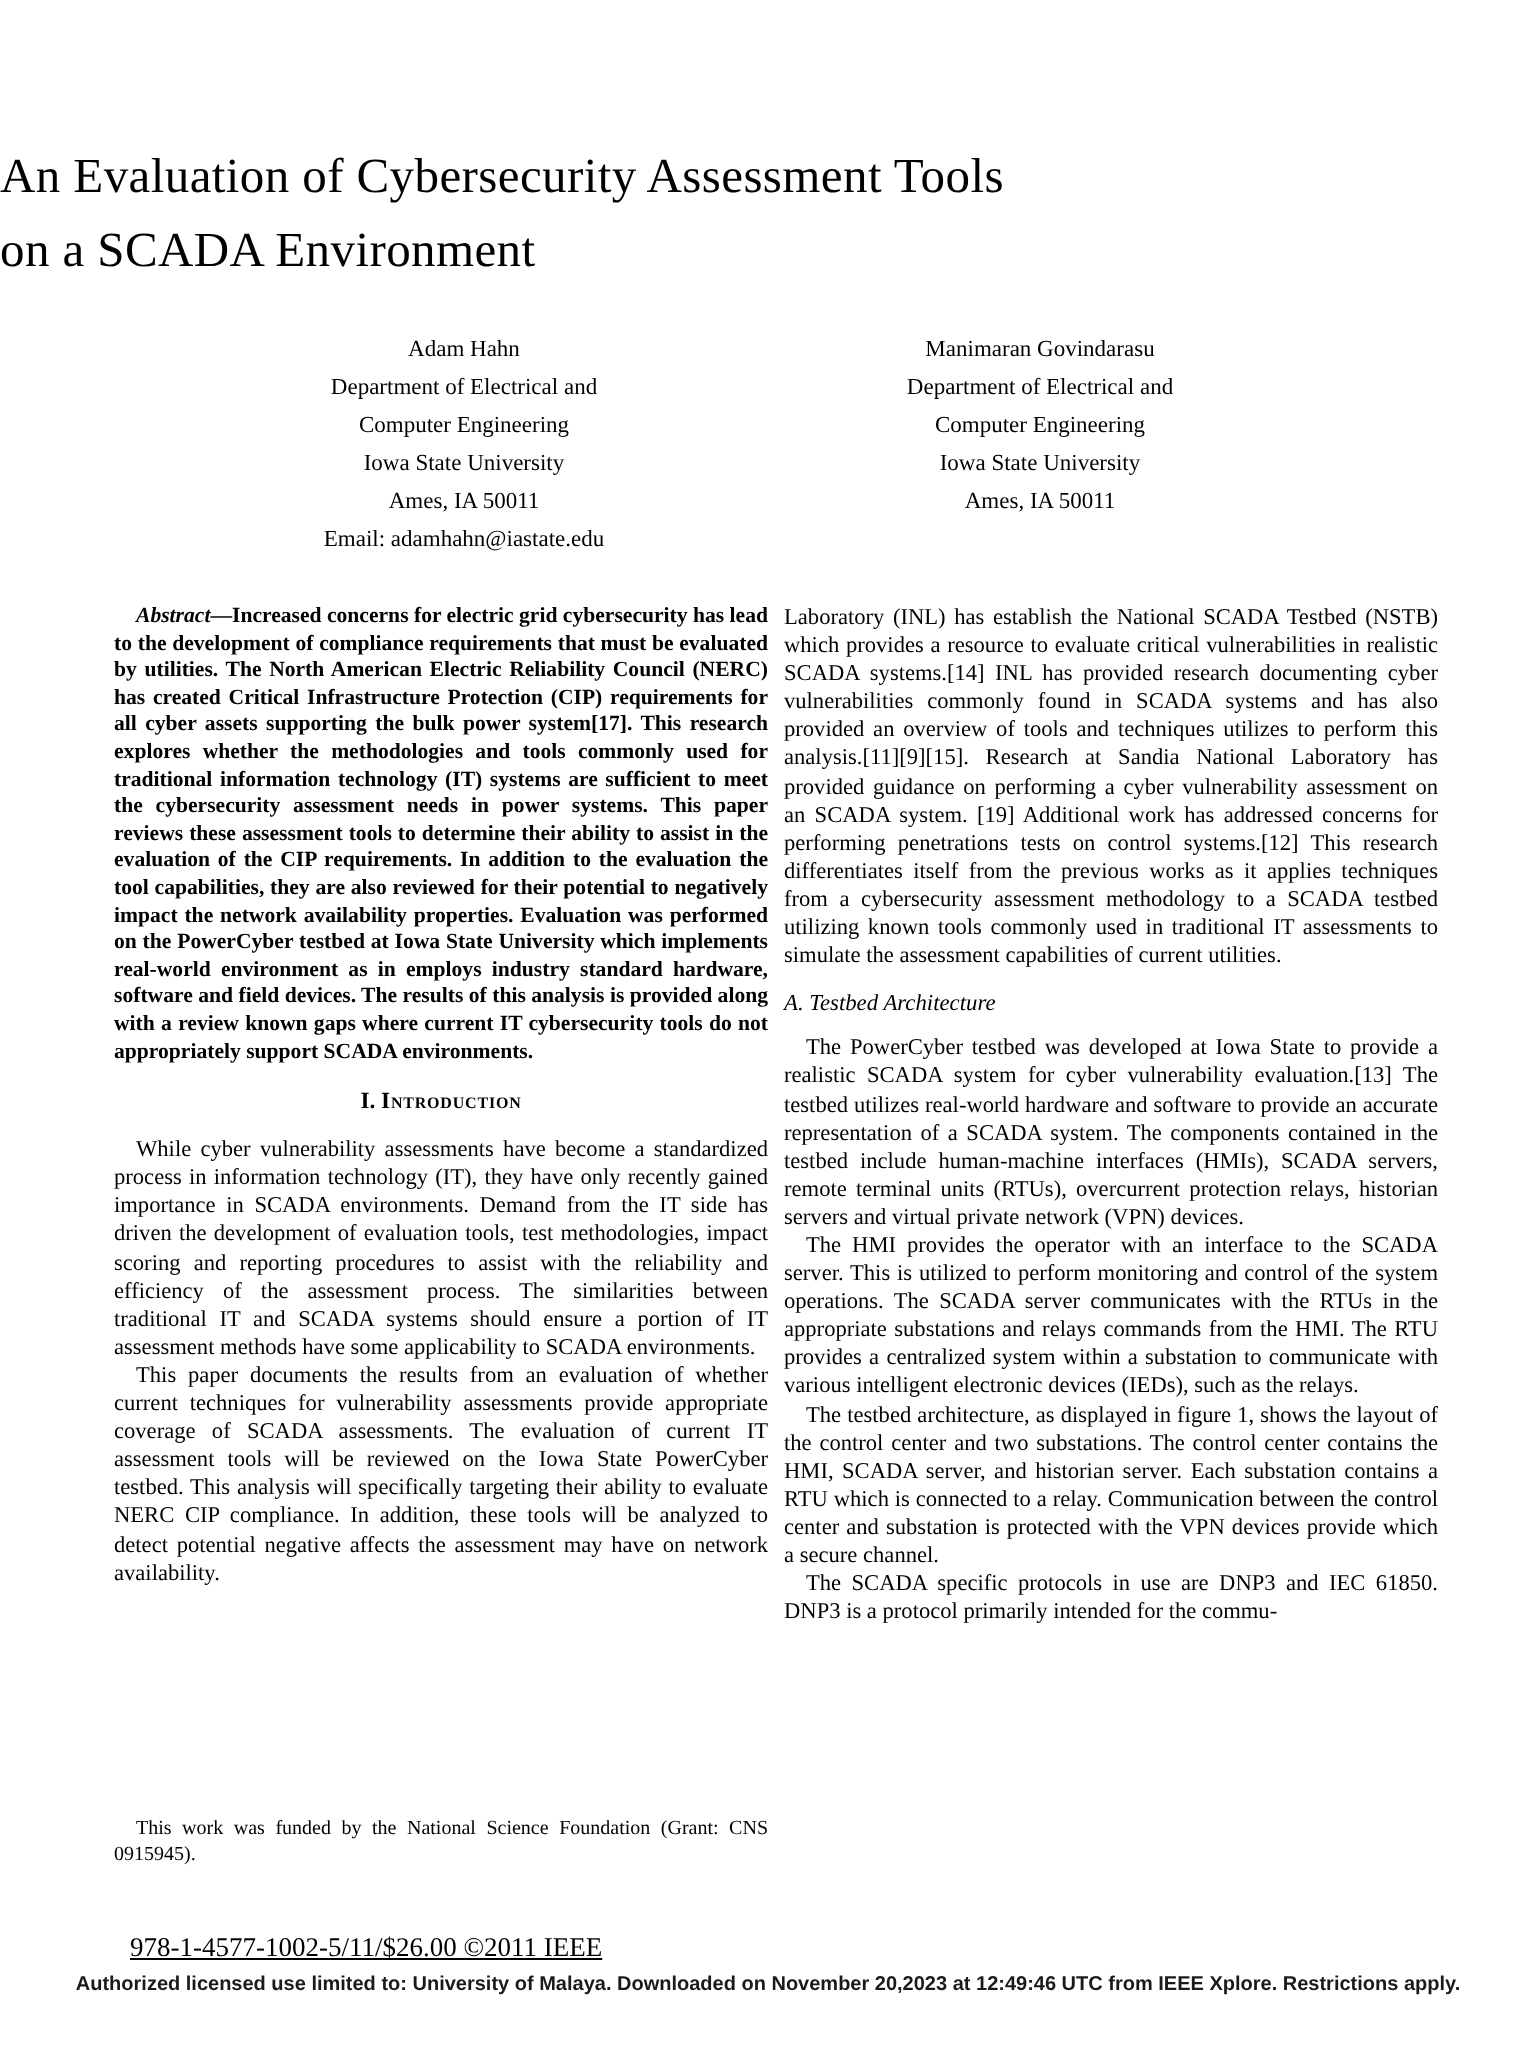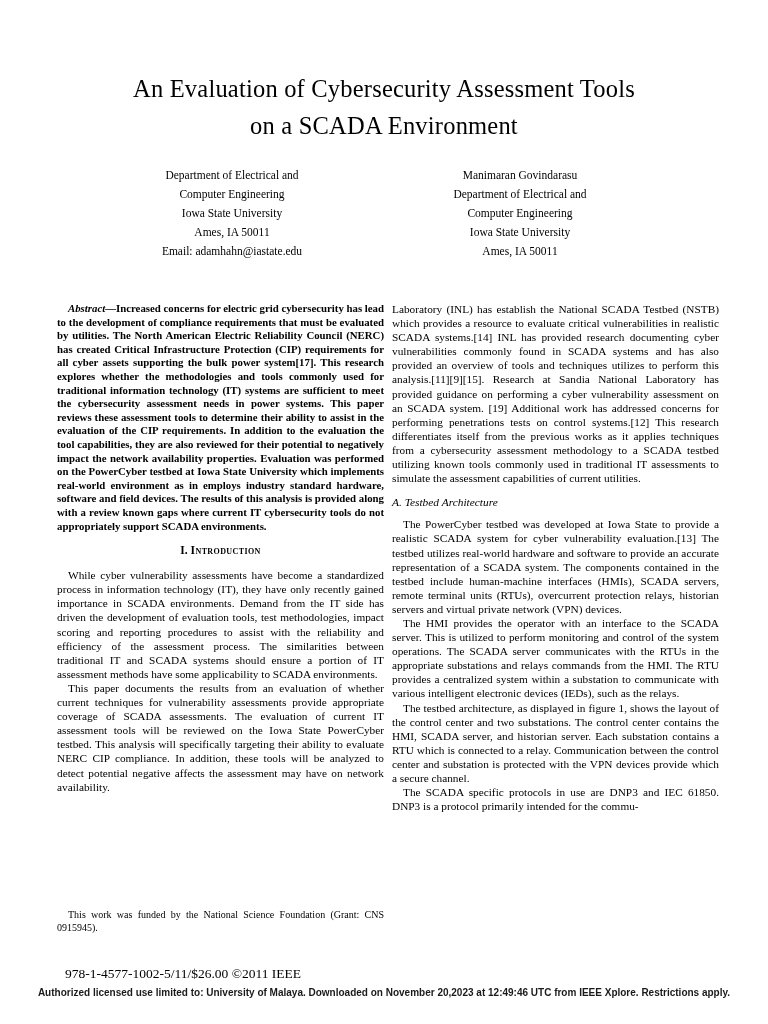--- a/index.html
+++ b/index.html
@@ -11,21 +11,20 @@
     background: #ffffff;
     color: #000000;
     font-family: "Liberation Serif", "DejaVu Serif", serif;
     overflow: hidden;
   }
   .title {
     position: absolute;
     top: 70px;
     left: 0;
     width: 768px;
-    text-align: center;
     font-size: 24.5px;
     font-weight: normal;
     line-height: 37px;
     letter-spacing: 0.2px;
   }
   .authors {
     position: absolute;
     top: 166px;
     left: 0;
     width: 768px;
@@ -79,20 +78,21 @@
     font-size: 10px;
     line-height: 13px;
     text-align: justify;
     text-indent: 11px;
   }
   .copyright {
     position: absolute;
     left: 65px;
     top: 966px;
     font-size: 13.5px;
+    text-decoration: underline;
   }
   .license {
     position: absolute;
     left: 0;
     top: 987px;
     width: 768px;
     text-align: center;
     font-family: "Liberation Sans", "DejaVu Sans", sans-serif;
     font-size: 10px;
     color: #1a1a1a;
@@ -104,20 +104,21 @@
 
 <div class="page">
 
   <h1 class="title">
     <span>An Evaluation of Cybersecurity Assessment Tools</span><br>
     <span>on a SCADA Environment</span>
   </h1>
 
   <div class="authors">
     <div class="author a1">
+      <div>Adam Hahn</div>
       <div>Department of Electrical and</div>
       <div>Computer Engineering</div>
       <div>Iowa State University</div>
       <div>Ames, IA 50011</div>
       <div>Email: adamhahn@iastate.edu</div>
     </div>
     <div class="author a2">
       <div>Manimaran Govindarasu</div>
       <div>Department of Electrical and</div>
       <div>Computer Engineering</div>

